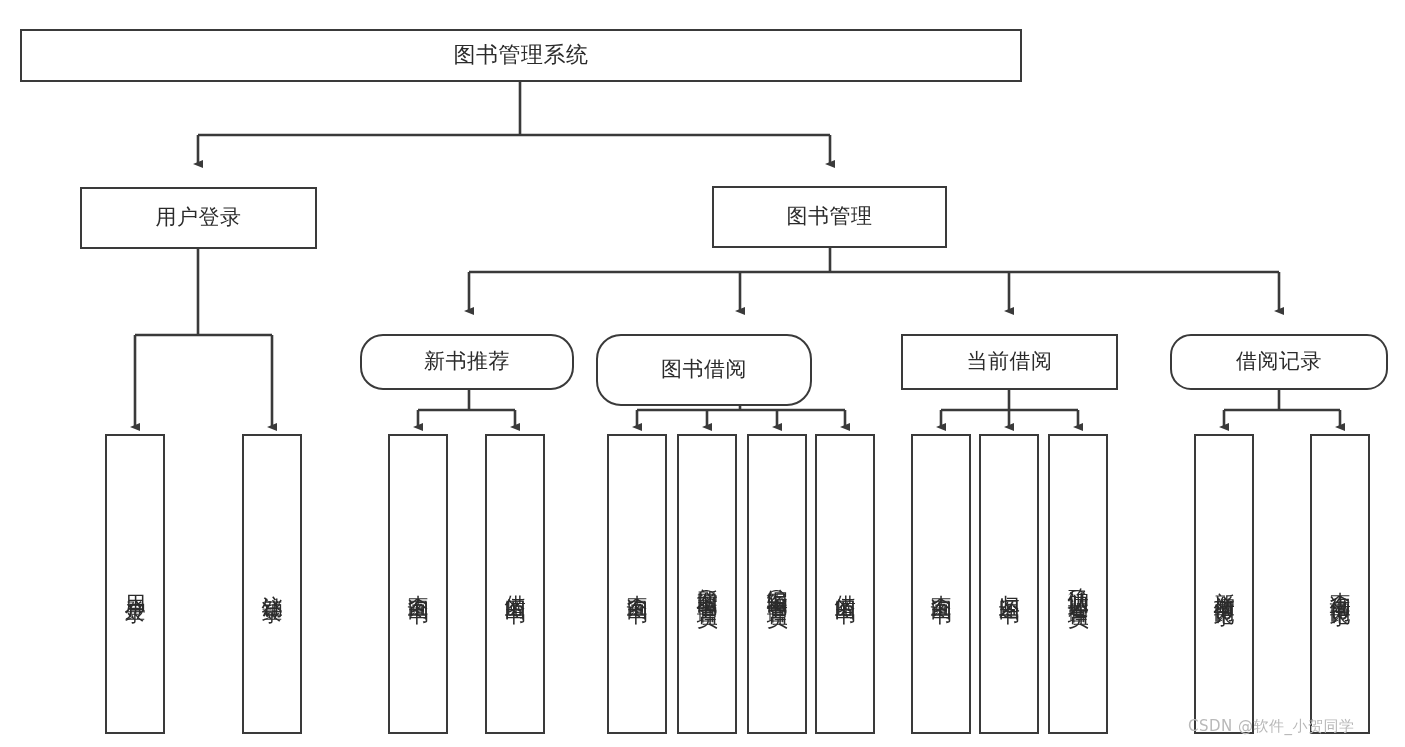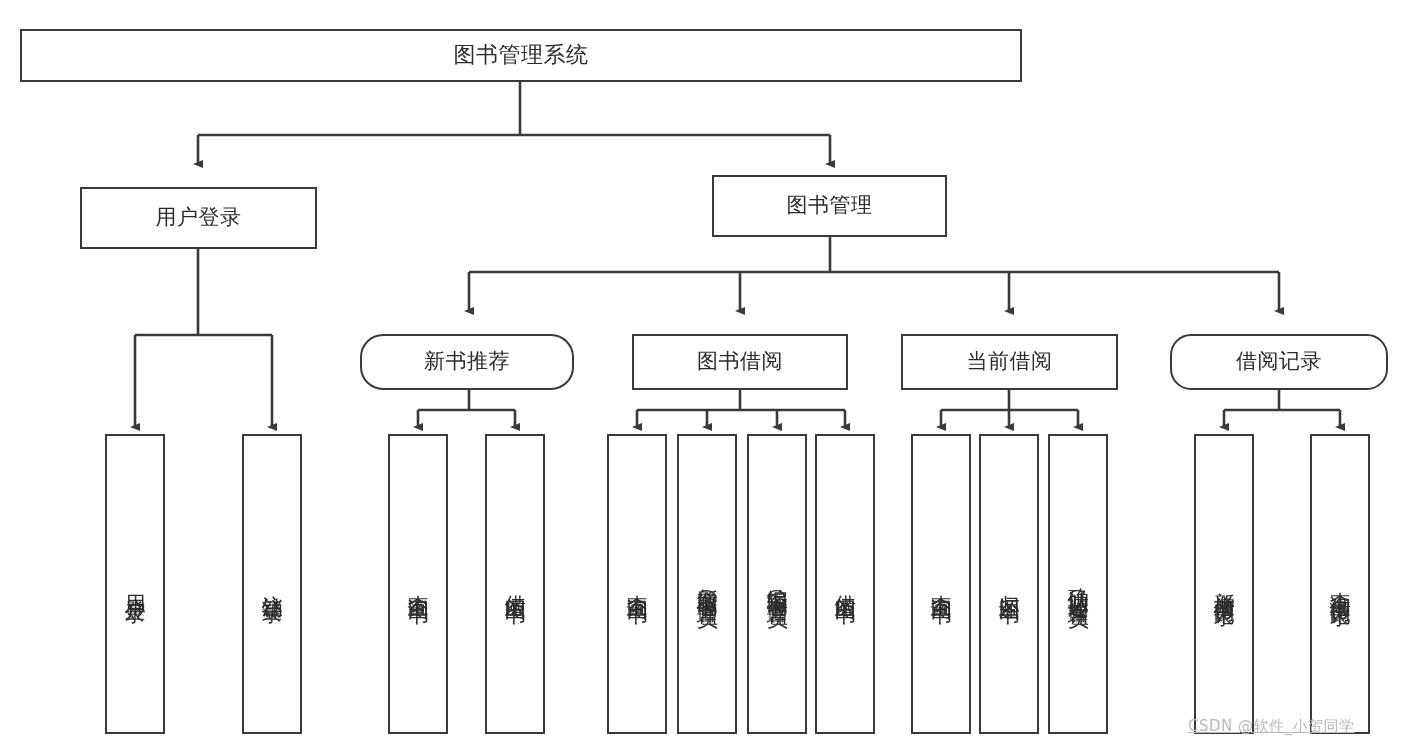--- a/index.html
+++ b/index.html
@@ -123,29 +123,29 @@
   </svg>
 
   <div class="node node-h node-root" style="left:20px; top:13px; width:1002px; height:53px;">
     <span>图书管理系统</span>
   </div>
 
   <div class="node node-h" style="left:80px; top:171px; width:237px; height:62px;">
     <span>用户登录</span>
   </div>
 
-  <div class="node node-h" style="left:712px; top:159px; width:235px; height:62px;">
+  <div class="node node-h" style="left:712px; top:170px; width:235px; height:62px;">
     <span>图书管理</span>
   </div>
 
   <div class="node node-h" style="left:360px; top:318px; width:214px; height:56px;border-radius:23px;">
     <span>新书推荐</span>
   </div>
 
-  <div class="node node-h" style="left:632px; top:318px; width:216px; height:56px;">
+  <div class="node node-h" style="left:596px; top:318px; width:216px; height:72px;border-radius:25px;">
     <span>图书借阅</span>
   </div>
 
   <div class="node node-h" style="left:901px; top:318px; width:217px; height:56px;">
     <span>当前借阅</span>
   </div>
 
   <div class="node node-h" style="left:1170px; top:318px; width:218px; height:56px;border-radius:21px;">
     <span>借阅记录</span>
   </div>
@@ -187,17 +187,17 @@
     <span>确认归还（管理员）</span>
   </div>
 
   <div class="node node-v" style="left:1194px; top:434px; width:60px; height:300px;">
     <span>新增借阅记录</span>
   </div>
   <div class="node node-v" style="left:1310px; top:434px; width:60px; height:300px;">
     <span>查询借阅记录</span>
   </div>
 
-  <div class="watermark" style="left:1188px; top:717px;text-decoration:underline;">
+  <div class="watermark" style="left:1188px; top:717px;">
     <span>CSDN @软件_小贺同学</span>
   </div>
 
 </div>
 
 </body></html>

